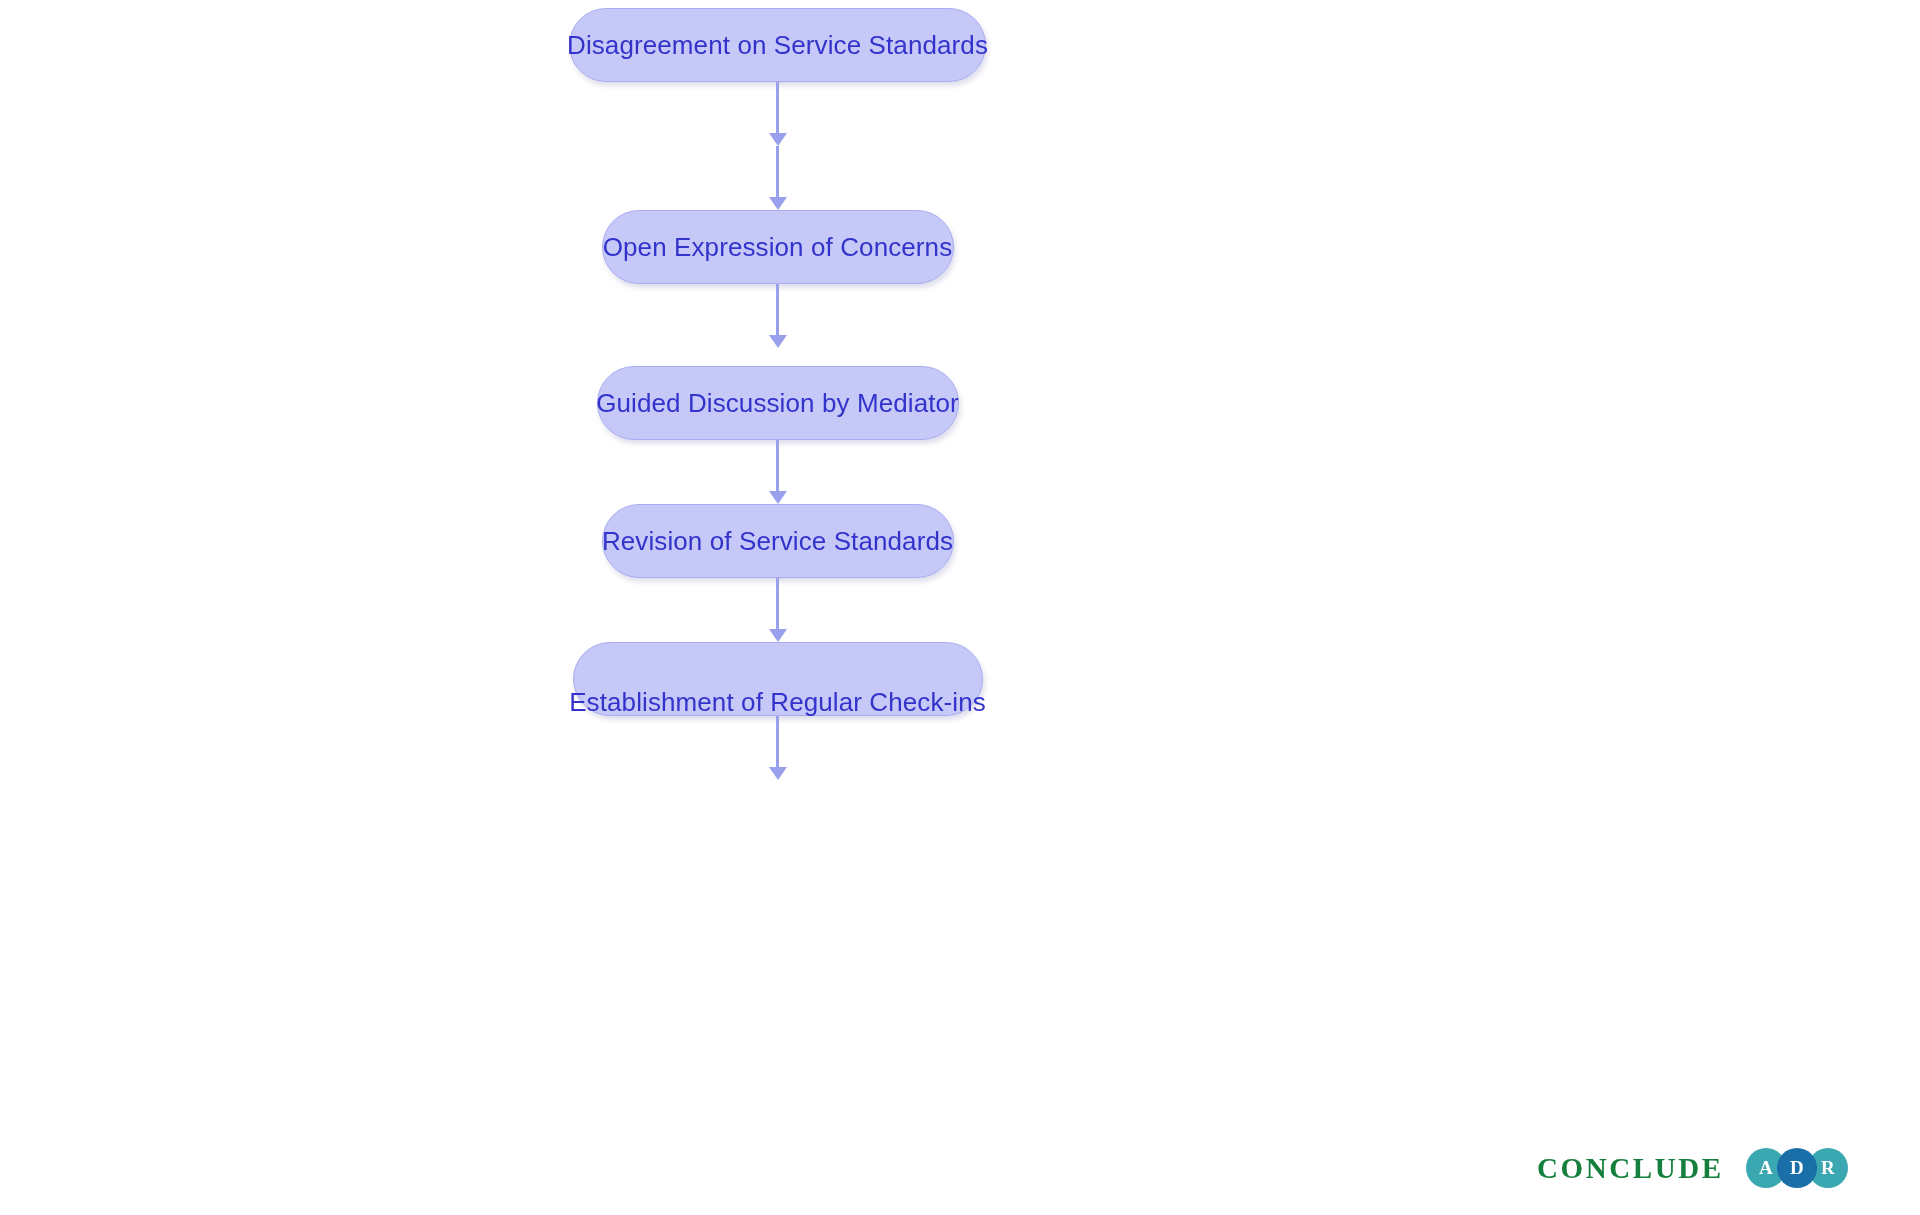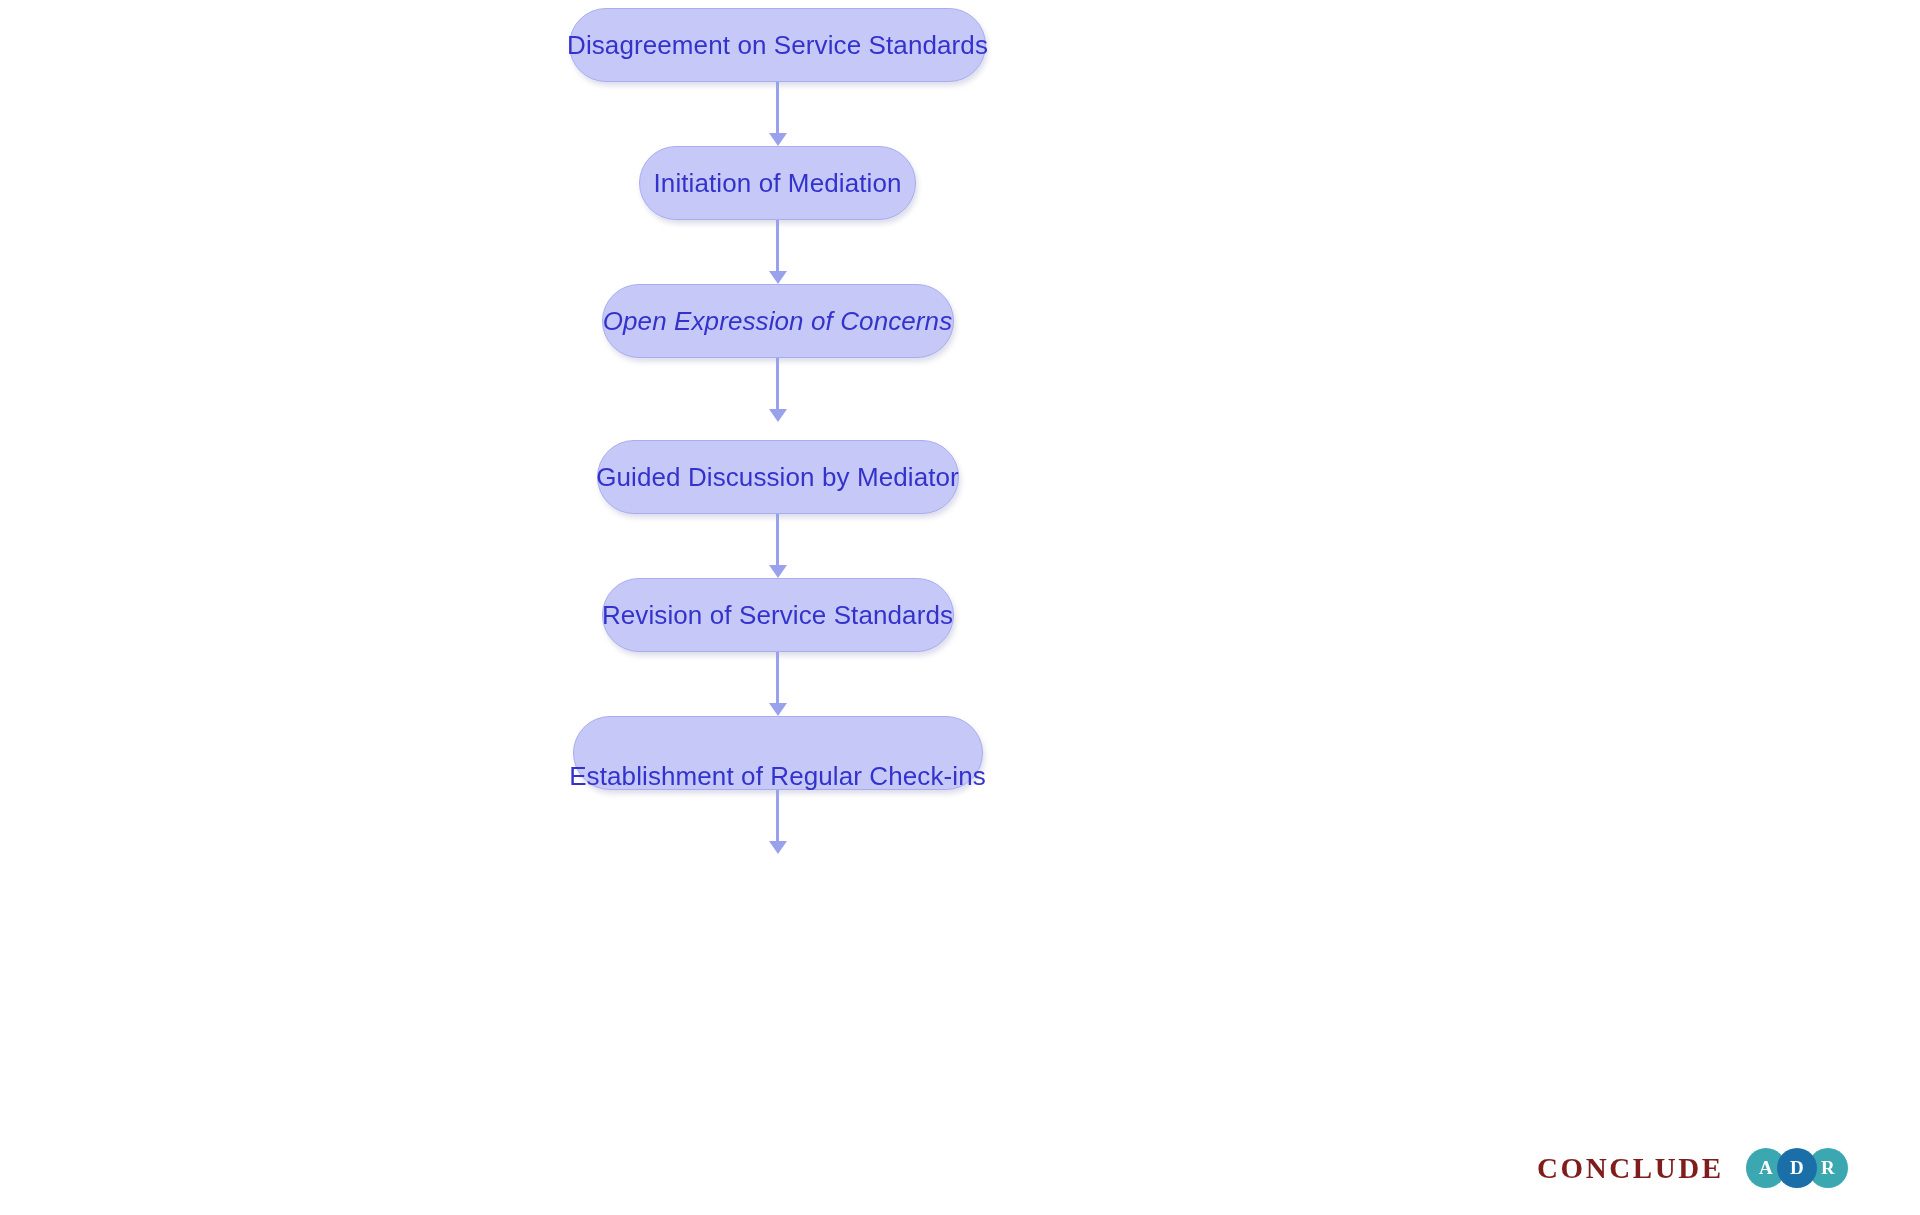--- a/index.html
+++ b/index.html
@@ -86,21 +86,21 @@
     position: absolute;
     display: flex;
     align-items: center;
     gap: 22px;
   }
   .brand-word {
     font-family: "Liberation Serif", serif;
     font-weight: 700;
     font-size: 29px;
     letter-spacing: 2.6px;
-    color: #7f1d1d;
+    color: #15803d;
     white-space: nowrap;
   }
   .brand-circles {
     display: flex;
     align-items: center;
   }
   .brand-circle {
     width: 40px;
     height: 40px;
     border-radius: 50%;
@@ -125,30 +125,27 @@
 
     <div class="node" style="margin-top:8px; width:417px; height:74px;">
       <span class="node-label">Disagreement on Service Standards</span>
     </div>
 
     <div class="connector" style="height:64px;">
       <div class="stem"></div>
       <div class="head"></div>
     </div>
 
-    <div class="node" style="width:277px; height:74px;">
-      <span class="node-label">Initiation of Mediation</span>
-    </div>
 
     <div class="connector" style="height:64px;">
       <div class="stem"></div>
       <div class="head"></div>
     </div>
 
-    <div class="node" style="width:352px; height:74px;font-style:italic;">
+    <div class="node" style="width:352px; height:74px;">
       <span class="node-label">Open Expression of Concerns</span>
     </div>
 
     <div class="connector" style="height:64px;">
       <div class="stem"></div>
       <div class="head"></div>
     </div>
 
     <div class="node" style="width:362px; height:74px;margin-top:18px;">
       <span class="node-label">Guided Discussion by Mediator</span>

